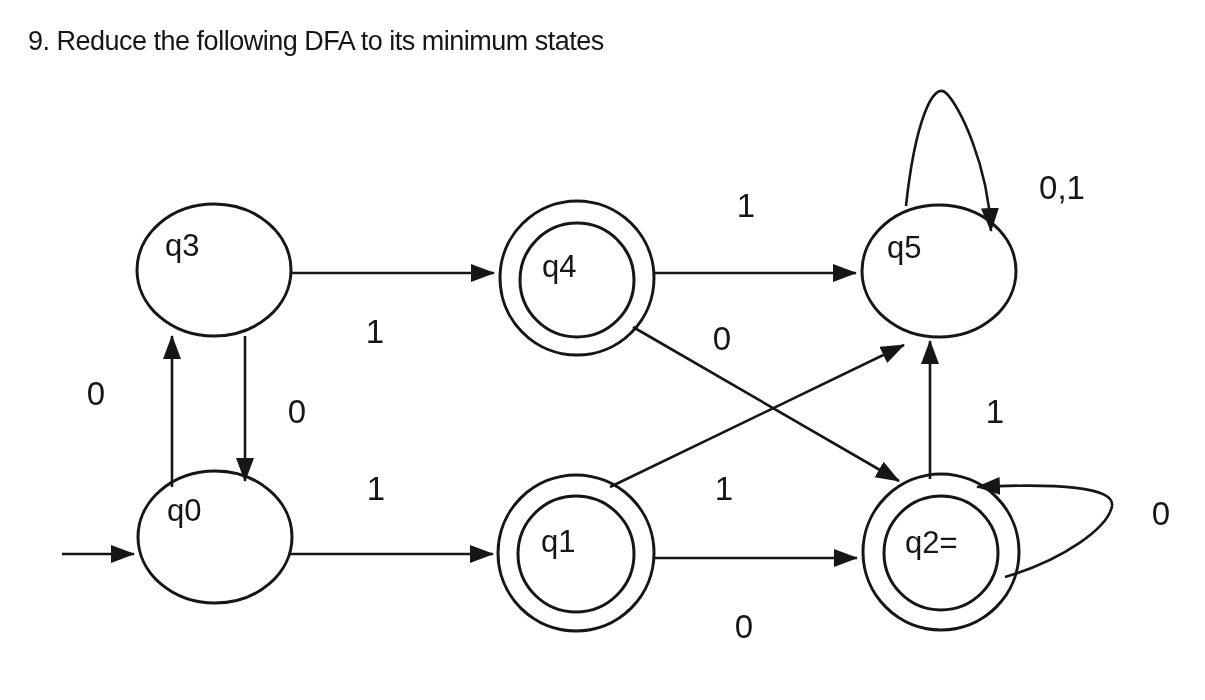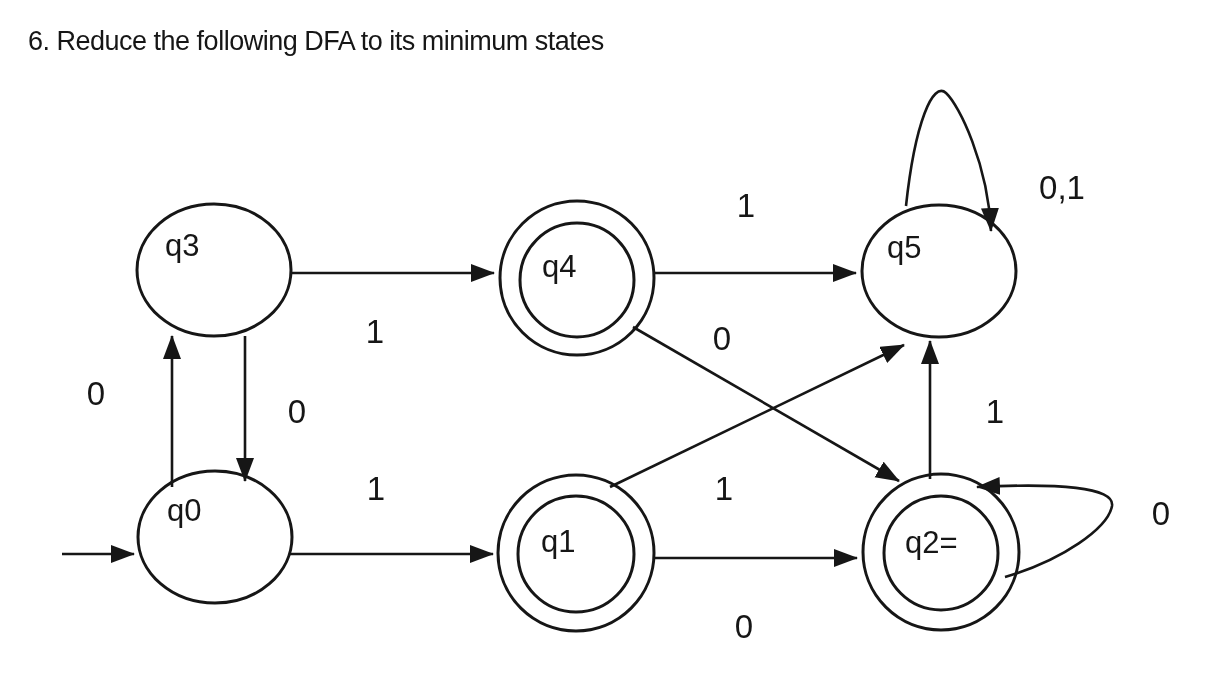--- a/index.html
+++ b/index.html
@@ -49,21 +49,21 @@
     font-size: 33px;
     fill: #161616;
     text-anchor: middle;
   }
 </style>
 </head>
 <body>
 
 <div id="page">
 
-  <div id="title">6. Reduce the following DFA to its minimum states</div>
+  <div id="title">9. Reduce the following DFA to its minimum states</div>
 
   <svg id="dfa-svg" width="1205" height="700" viewBox="0 0 1205 700" xmlns="http://www.w3.org/2000/svg">
 
     <defs>
       <marker id="arrow" markerUnits="userSpaceOnUse" markerWidth="26" markerHeight="20" refX="23" refY="9" orient="auto">
         <polygon points="0,0 24,9 0,18" fill="#161616"></polygon>
       </marker>
     </defs>
 
     <g>

